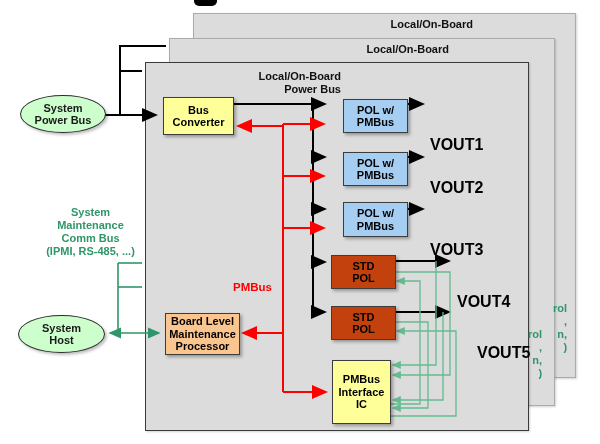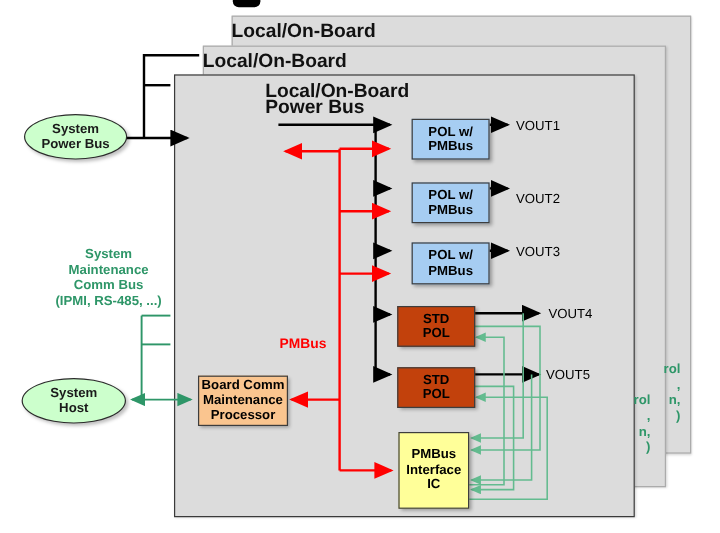--- a/index.html
+++ b/index.html
@@ -2,33 +2,33 @@
 <html><head>
 <meta charset="utf-8">
 <style>
   html,body{margin:0;padding:0;background:#fff;}
   #stage{
     position:relative;width:600px;height:444px;overflow:hidden;
     font-family:"Liberation Sans",sans-serif;background:#fff;
   }
   .panel{position:absolute;background:#DCDCDC;border:1px solid #ABABAB;box-shadow:1px 1px 2px rgba(0,0,0,0.18);}
   #panel-front{border:1.5px solid #3a3a3a;}
-  .panel-label{position:absolute;text-align:left;font-weight:bold;font-size:16px;color:#111;}
+  .panel-label{position:absolute;text-align:right;font-weight:bold;font-size:11px;color:#111;}
   .node{
     position:absolute;border:1px solid #3d3d3d;display:flex;align-items:center;justify-content:center;
     text-align:center;font-weight:bold;font-size:11px;color:#000;line-height:12.5px;
     box-shadow:2px 2px 3px rgba(0,0,0,0.32);
   }
   .ellipse{
     position:absolute;border:1.2px solid #2b2b2b;border-radius:50%;display:flex;align-items:center;justify-content:center;
     text-align:center;font-weight:bold;font-size:11px;color:#1a1a1a;line-height:12.5px;background:#CCFFCC;
     box-shadow:2px 2px 3px rgba(0,0,0,0.25);
   }
   .pre{white-space:pre-line;}
-  .vout{position:absolute;font-weight:normal;font-size:11px;color:#000;transform:translateY(-50%);}
+  .vout{position:absolute;font-weight:bold;font-size:16px;color:#000;transform:translateY(-50%);margin-top:40px;}
   .green-label{position:absolute;font-weight:bold;font-size:11px;color:#2E9668;text-align:center;line-height:13px;}
   .frag{position:absolute;font-weight:bold;font-size:11px;color:#2E9668;line-height:13px;text-align:right;}
   .red-label{position:absolute;font-weight:bold;font-size:11.5px;color:#FF0000;}
   #wires{position:absolute;left:0;top:0;pointer-events:none;}
   .pol{background:#A6CDF2;margin-left:12px;}
   .std{background:#c2410c;}
   .yellow{background:#FFFF99;}
   .orange{background:#FAC58F;}
   #title-fragment{position:absolute;left:194px;top:-2px;width:23px;height:8px;background:#000;border-radius:2px 2px 5px 5px;}
 </style>
@@ -116,44 +116,46 @@
       <path d="M389,404 H420 V281 H397" marker-end="url(#al)"></path>
       <path d="M389,416 H456 V331 H397" marker-end="url(#al)"></path>
     </g>
   </svg>
 
   <div class="ellipse pre" style="left:20px;top:95px;width:84px;height:36px;">System
 Power Bus</div>
   <div class="ellipse pre" style="left:18px;top:315px;width:85px;height:36px;">System
 Host</div>
 
-  <div class="node orange pre" style="left:165px;top:313px;width:73px;height:40px;">Board Comm
+  <div class="node yellow pre" style="left:163px;top:97px;width:69px;height:36px;">Bus
+Converter</div>
+  <div class="node orange pre" style="left:165px;top:313px;width:73px;height:40px;">Board Level
 Maintenance
 Processor</div>
   <div class="node yellow pre" style="left:332px;top:360px;width:57px;height:62px;">PMBus
 Interface
 IC</div>
 
   <div class="node pol pre" style="left:331px;top:99px;width:63px;height:32px;">POL w/
 PMBus</div>
   <div class="node pol pre" style="left:331px;top:152px;width:63px;height:32px;">POL w/
 PMBus</div>
   <div class="node pol pre" style="left:331px;top:202px;width:63px;height:33px;">POL w/
 PMBus</div>
 
   <div class="node std pre" style="left:331px;top:255px;width:63px;height:32px;">STD
 POL</div>
   <div class="node std pre" style="left:331px;top:306px;width:63px;height:32px;">STD
 POL</div>
 
   <div class="vout" style="left:430px;top:105px;">VOUT1</div>
-  <div class="vout" style="left:430px;top:166px;">VOUT2</div>
+  <div class="vout" style="left:430px;top:148px;">VOUT2</div>
   <div class="vout" style="left:430px;top:210px;">VOUT3</div>
   <div class="vout" style="left:457px;top:262px;">VOUT4</div>
-  <div class="vout" style="left:455px;top:313px;">VOUT5</div>
+  <div class="vout" style="left:477px;top:313px;">VOUT5</div>
 
   <div class="green-label pre" style="left:28px;top:206px;width:125px;">System
 Maintenance
 Comm Bus
 (IPMI, RS-485, ...)</div>
   <div class="red-label" style="left:233px;top:281px;">PMBus</div>
 
 </div>
 
 </body></html>

